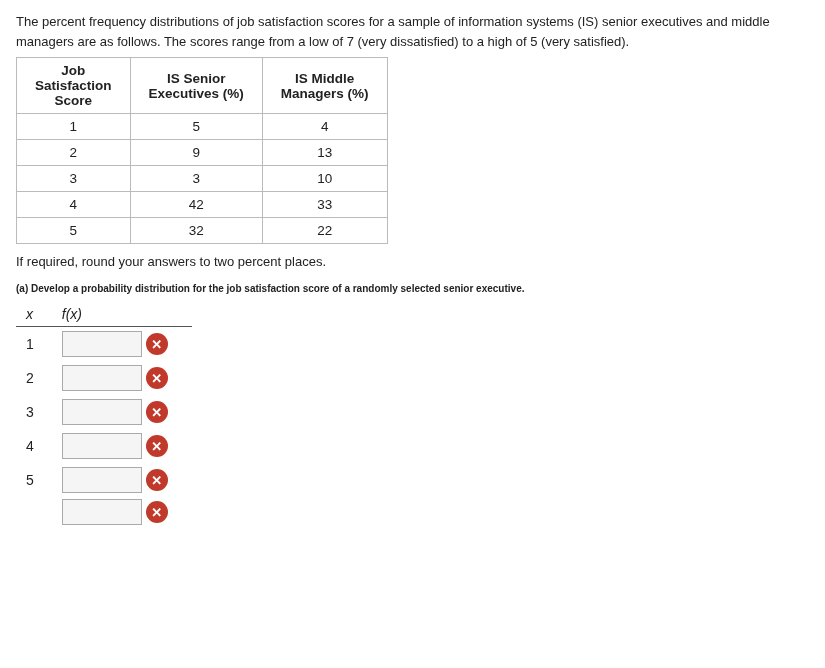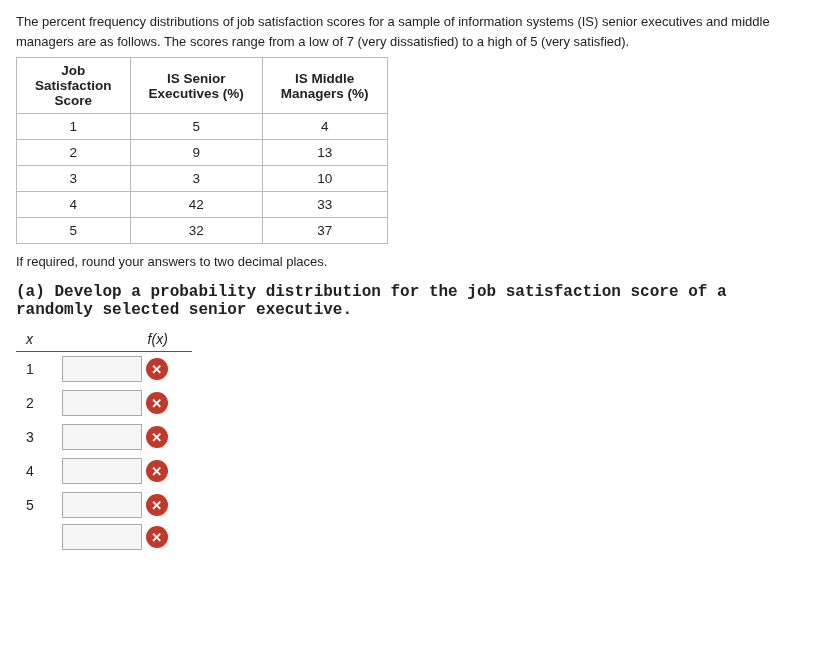--- a/index.html
+++ b/index.html
@@ -29,38 +29,37 @@
     }
     .data-table td {
       background: #fff;
     }
     .note-text {
       font-size: 13px;
       margin-bottom: 14px;
       color: #222;
     }
     .part-label {
-      font-size: 16px;
+      font-size: 10px;
       font-weight: bold;
       margin-bottom: 10px;
-      font-family: Liberation Mono, monospace;
     }
     .part-label span {
       font-weight: bold;
     }
     .prob-table {
       border-collapse: collapse;
       margin-top: 4px;
     }
     .prob-table th {
       font-style: italic;
       font-weight: normal;
       font-size: 14px;
       padding: 2px 8px 4px 8px;
-      text-align: right;
+      text-align: left;
       border-bottom: 1.5px solid #555;
     }
     .prob-table th.x-col {
       padding-left: 10px;
       padding-right: 20px;
       text-align: left;
     }
     .prob-table td {
       padding: 4px 8px;
       text-align: center;
@@ -146,26 +145,26 @@
     <td>10</td>
   </tr>
       <tr>
     <td>4</td>
     <td>42</td>
     <td>33</td>
   </tr>
       <tr>
     <td>5</td>
     <td>32</td>
-    <td>37</td>
+    <td>22</td>
   </tr>
     </tbody>
 </table>
 
-<p class="note-text">If required, round your answers to two decimal places.</p>
+<p class="note-text">If required, round your answers to two percent places.</p>
 
 <p class="part-label">
   <span>(a)</span> <span>Develop a probability distribution for the job satisfaction score of a randomly selected senior executive.</span>
 </p>
 
 <table class="prob-table">
   <thead>
     <tr>
       <th class="x-col">x</th>
       <th>f(x)</th>

